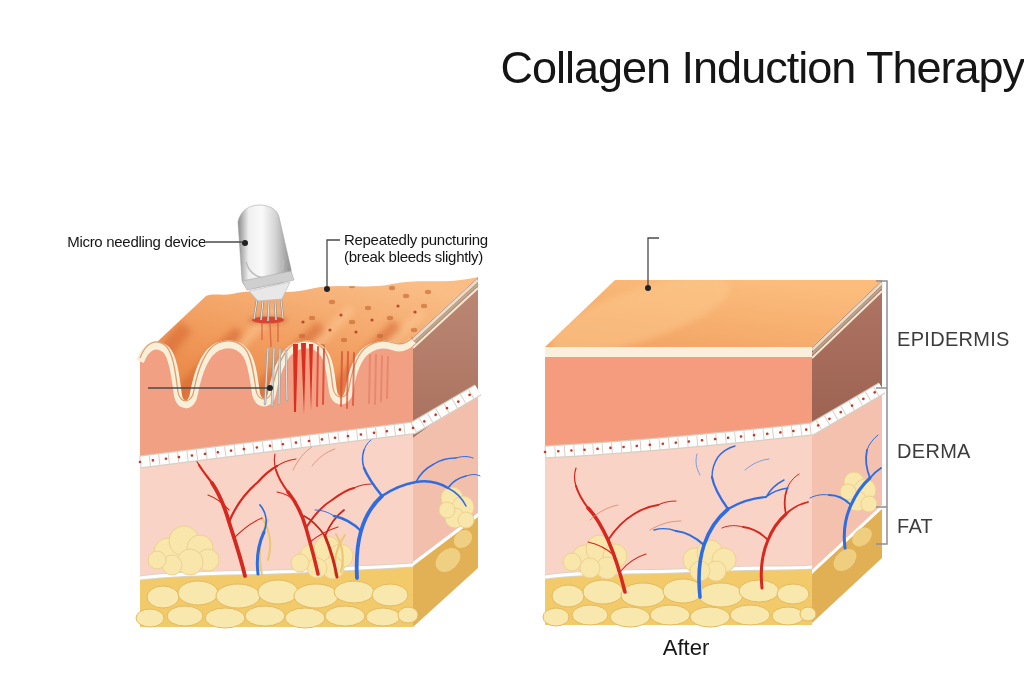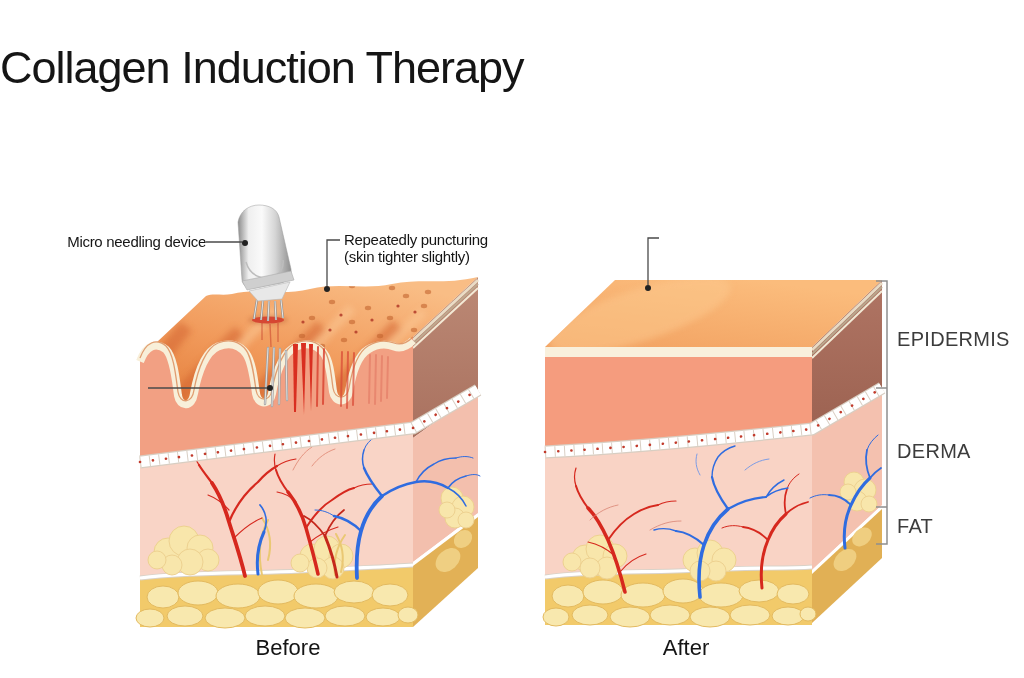--- a/index.html
+++ b/index.html
@@ -1,19 +1,19 @@
 <!DOCTYPE html>
 <html><head>
 <meta charset="utf-8">
 <style>
   html,body{margin:0;padding:0;background:#fff;}
   .stage{position:relative;width:1024px;height:678px;background:#fff;overflow:hidden;
          font-family:"Liberation Sans",sans-serif;color:#111;}
   .stage svg.art{position:absolute;left:0;top:0;}
-  .title{position:absolute;left:0;top:42px;width:100%;margin:0;text-align:left;
+  .title{position:absolute;left:0;top:42px;width:100%;margin:0;text-align:right;
          font-size:45px;font-weight:400;letter-spacing:-1px;color:#151515;}
   .lbl{position:absolute;font-size:15px;line-height:1.13;letter-spacing:-0.3px;
        white-space:pre-line;color:#151515;}
   .lbl-device{left:58px;top:234px;width:148px;text-align:right;}
   .lbl-punct{left:344px;top:232px;width:170px;}
   .lbl-needles{left:44px;top:379px;width:130px;}
   .lbl-smooth{left:664px;top:230px;width:160px;}
   .layer-lbl{position:absolute;left:897px;font-size:20px;letter-spacing:0.3px;color:#3c3c3c;}
   .layer-epidermis{top:328px;} .layer-derma{top:440px;} .layer-fat{top:515px;}
   .caption{position:absolute;top:635px;width:120px;text-align:center;font-size:22px;color:#151515;}
@@ -389,22 +389,21 @@
     <path d="M876,281 L887,281 L887,544 L876,544"></path>
     <path d="M887,388 L876,388"></path>
     <path d="M887,507 L876,507"></path>
   </g>
 </svg>
 
 <h1 class="title">Collagen Induction Therapy</h1>
 
 <div class="lbl lbl-device">Micro needling device</div>
 <div class="lbl lbl-punct">Repeatedly puncturing
-(skin tighter slightly)</div>
+(break bleeds slightly)</div>
 
 <div class="layer-lbl layer-epidermis">EPIDERMIS</div>
 <div class="layer-lbl layer-derma">DERMA</div>
 <div class="layer-lbl layer-fat">FAT</div>
 
-<div class="caption caption-before">Before</div>
 <div class="caption caption-after">After</div>
 
 </div>
 
 </body></html>

